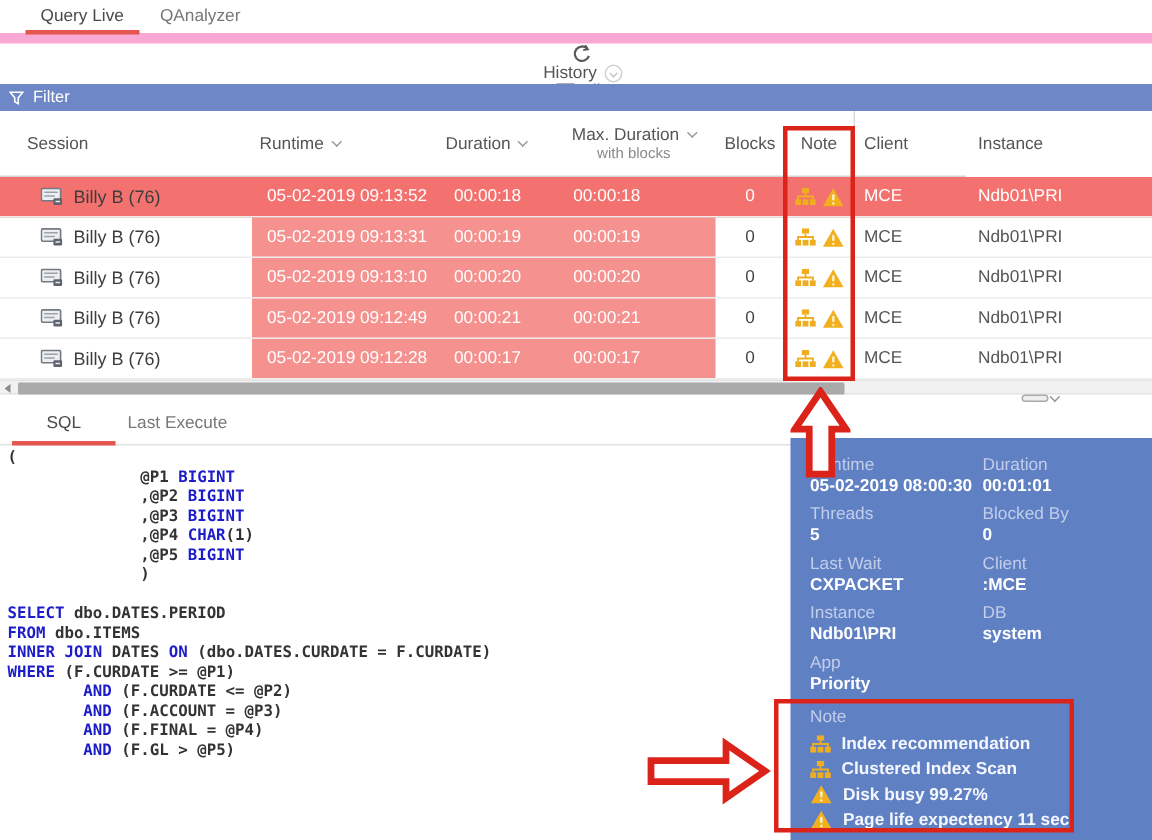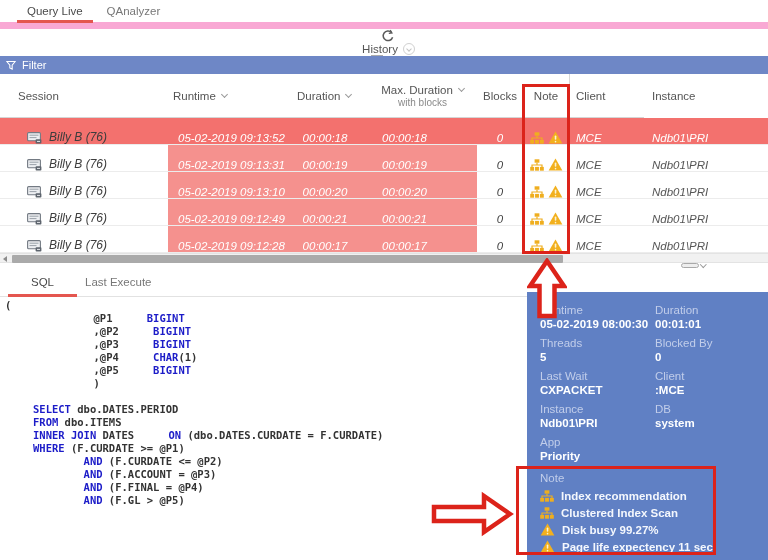--- a/index.html
+++ b/index.html
@@ -50,21 +50,21 @@
   .hc-maxdur .sub { font-size:10px; color:#8a8a8a; margin-top:1px; }
   .hc-blocks { justify-content:center; }
   .hc-note { justify-content:center; border-right:1px solid #d8d8d8; }
   .hc-client { padding-left:6px; }
   .hc-instance { padding-left:12px; }
   .chev { width:5px; height:5px; border-right:1.4px solid #9a9a9a; border-bottom:1.4px solid #9a9a9a;
     transform:rotate(45deg); display:inline-block; margin-left:6px; margin-bottom:3px; }
 
   .tbody { position:absolute; top:118px; left:0; width:768px; }
   .trow { height:27px; border-bottom:1px solid #ececec; font-size:11.5px; color:#444; }
-  .trow .c { display:flex; align-items:flex-end;font-style:italic; }
+  .trow .c { display:flex; align-items:center; }
   .c-session { padding-left:27px; gap:7px; color:#3d3d3d; font-size:12px; }
   .c-runtime { padding-left:10px; }
   .c-duration { justify-content:center; }
   .c-maxdur { justify-content:center; padding-right:28px; }
   .c-blocks { justify-content:center; }
   .c-note { justify-content:center; gap:4px; border-right:1px solid #e2e2e2; }
   .c-client { padding-left:6px; color:#555; }
   .c-instance { padding-left:12px; color:#555; }
   .trow:not(.selected) .c-runtime, .trow:not(.selected) .c-duration, .trow:not(.selected) .c-maxdur {
     background: var(--cell-highlight-pink,#f5918e); color:#fff; }
@@ -92,21 +92,21 @@
   .sql-tab { position:relative; display:flex; align-items:center; justify-content:center; padding:0 8px; }
   .sql-tab:first-child { min-width:69px; }
   .sql-tab.active { color:#4a4a4a; }
   .sql-tab.active::after { content:""; position:absolute; left:0; right:0; bottom:-1px;
     height:3px; background: var(--tab-underline-red,#e4564f); }
 
   
   .code { position:absolute; top:299px; left:5px; width:515px;
     font-family:"DejaVu Sans Mono", "Liberation Mono", monospace;
     font-size:10.5px; font-weight:bold; line-height:13px; color:#333; white-space:pre; }
-  .code .kw { color: var(--sql-keyword-blue,#1c1cc8); margin-left: 28px; }
+  .code .kw { color: var(--sql-keyword-blue,#1c1cc8); }
   .code-line { min-height:13px; }
 
   
   .panel { position:absolute; left:527px; top:292px; right:0; bottom:0;
     background: var(--panel-blue,#6080c4); padding:12px 0 0 13px; z-index:5; }
   .fields { display:grid; grid-template-columns:115px auto; row-gap:6px; }
   .field .flabel { font-size:11.5px; color:#c1cdea; line-height:13px; white-space:nowrap; }
   .field .fvalue { font-size:11.5px; color:#fff; font-weight:bold; line-height:14px; white-space:nowrap; }
   .note-block { margin-top:9px; }
   .note-label { font-size:11.5px; color:#c1cdea; line-height:13px; }

